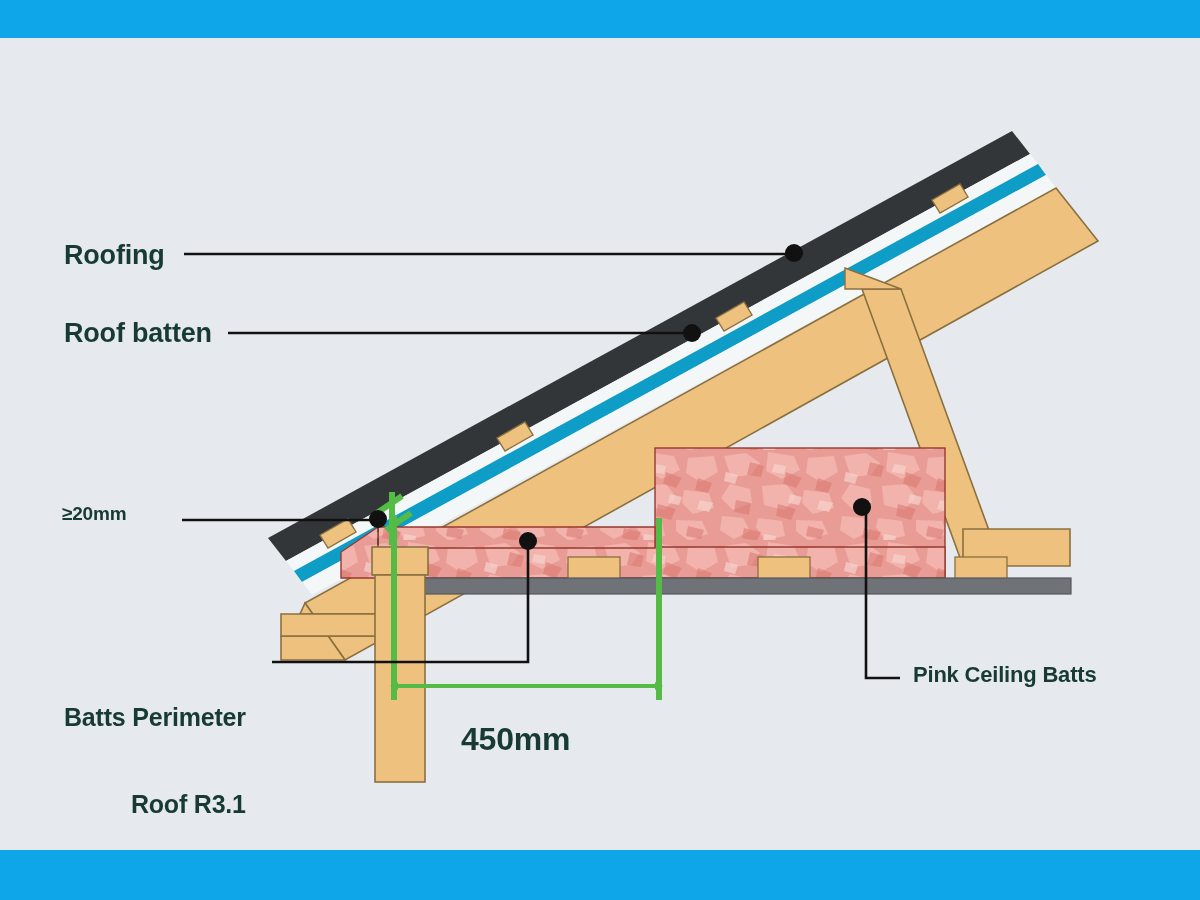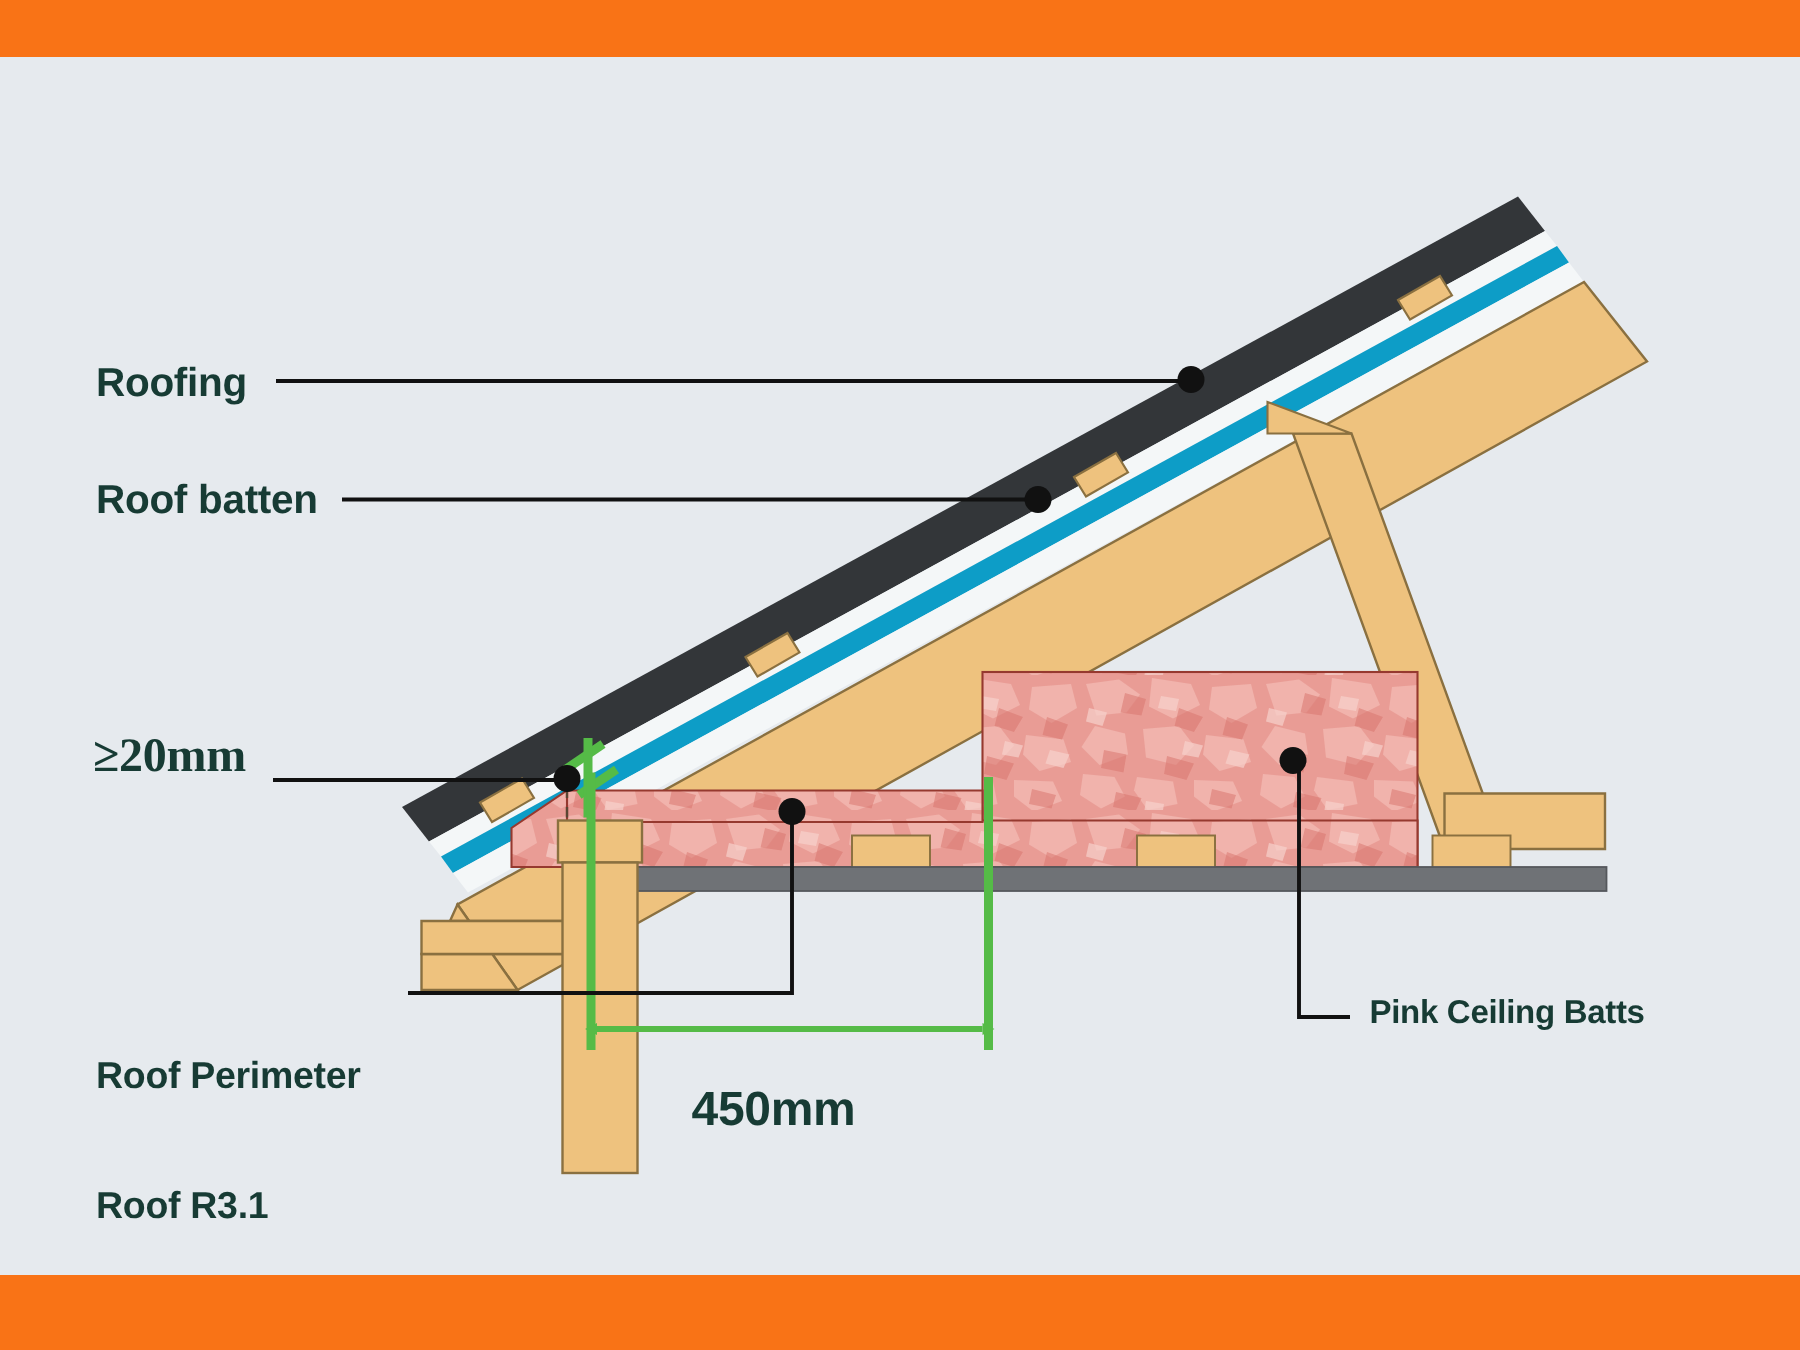--- a/index.html
+++ b/index.html
@@ -10,21 +10,22 @@
   body {
     width: 1200px;
     height: 900px;
     font-family: "Liberation Sans", sans-serif;
     overflow: hidden;
   }
   #stage {
     position: relative;
     width: 1200px;
     height: 900px;
-    background: #f97316;
+    background: #0ea5e9;
+    text-align: right;
   }
   #canvas-area {
     position: absolute;
     left: 0;
     top: 38px;
     width: 1200px;
     height: 812px;
     background: #e6eaee;
   }
   #diagram-svg {
@@ -38,21 +39,21 @@
     position: absolute;
     color: #173b34;
     font-weight: bold;
     font-family: "Liberation Sans", sans-serif;
     white-space: pre;
     line-height: 1.16;
     letter-spacing: -0.2px;
   }
   #label-roofing   { left: 64px;  top: 240px; font-size: 27px; }
   #label-batten    { left: 64px;  top: 318px; font-size: 27px; }
-  #label-gap       { left: 62px;  top: 485px; font-size: 32px; font-family: Liberation Serif, serif; }
+  #label-gap       { left: 62px;  top: 503px; font-size: 19px; }
   #label-perimeter { left: 64px;  top: 645px; font-size: 25px; }
   #label-ceiling   { left: 913px; top: 662px; font-size: 22px; }
   #label-450       { left: 461px; top: 721px; font-size: 32px; }
 </style>
 </head>
 <body>
 
 <div id="stage">
 
   <div id="canvas-area"></div>
@@ -182,21 +183,21 @@
     </g>
   </svg>
 
   <div class="lbl" id="label-roofing">Roofing</div>
 
   <div class="lbl" id="label-batten">Roof batten</div>
 
   <div class="lbl" id="label-gap">≥20mm</div>
 
   <div class="lbl" id="label-perimeter">
-    <div>Roof Perimeter</div>
+    <div>Batts Perimeter</div>
     <div>Roof R3.1</div>
   </div>
 
   <div class="lbl" id="label-ceiling">Pink Ceiling Batts</div>
 
   <div class="lbl" id="label-450">450mm</div>
 
 </div>
 
 </body></html>

